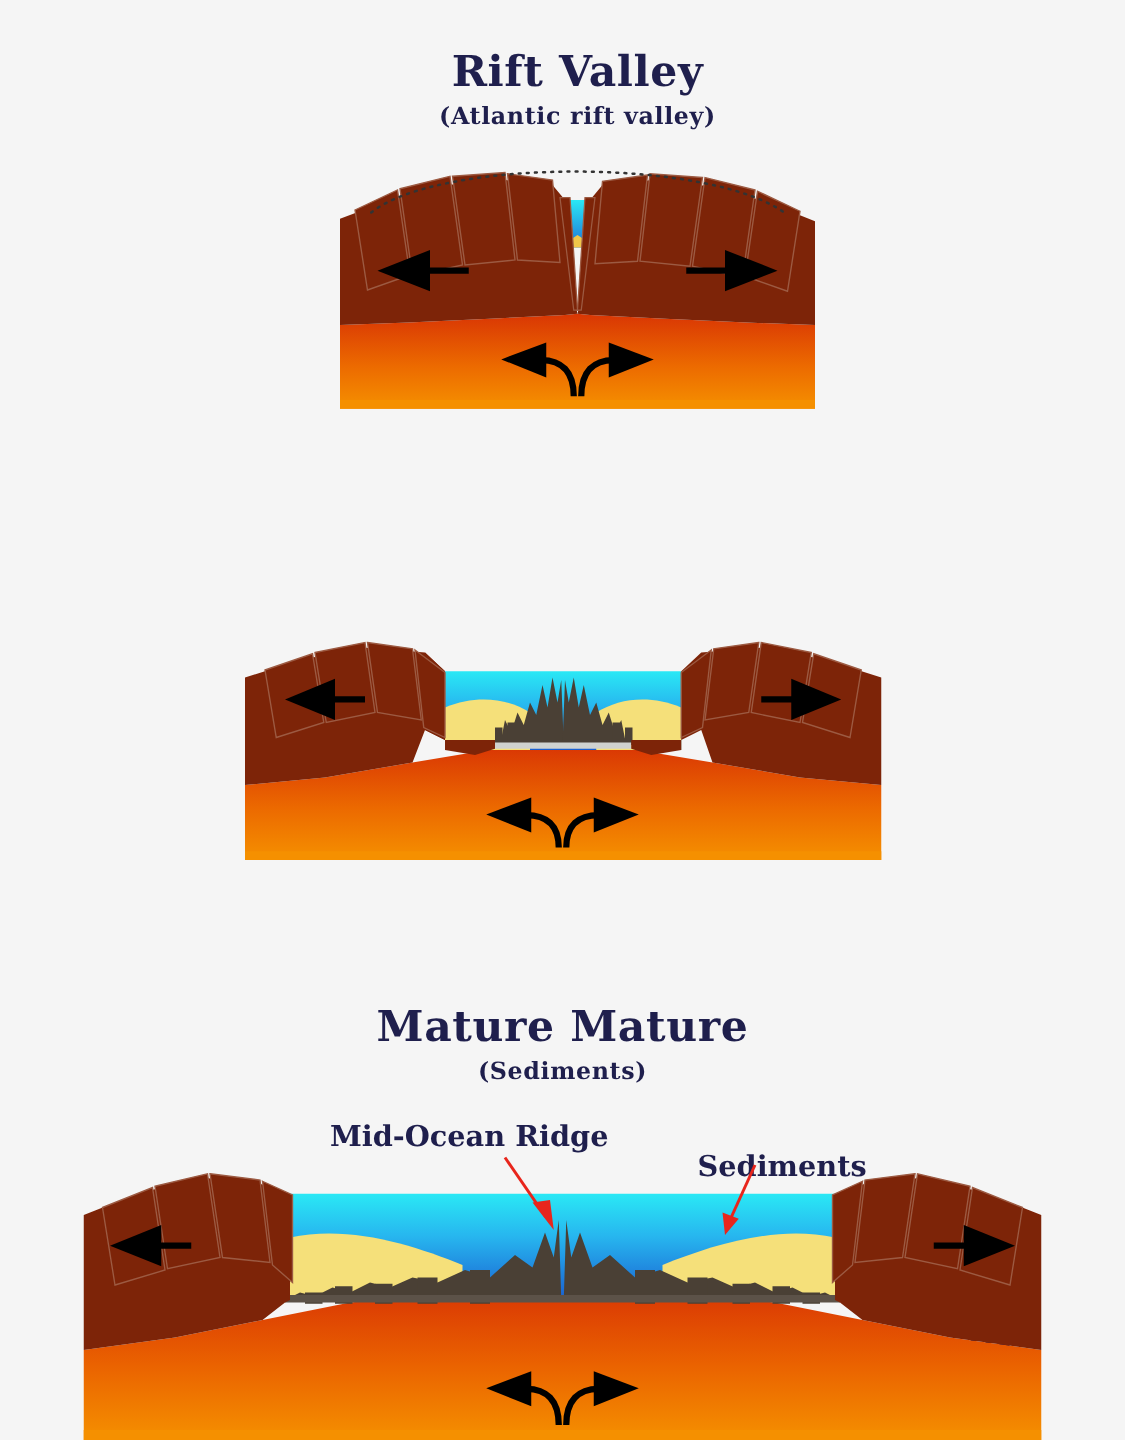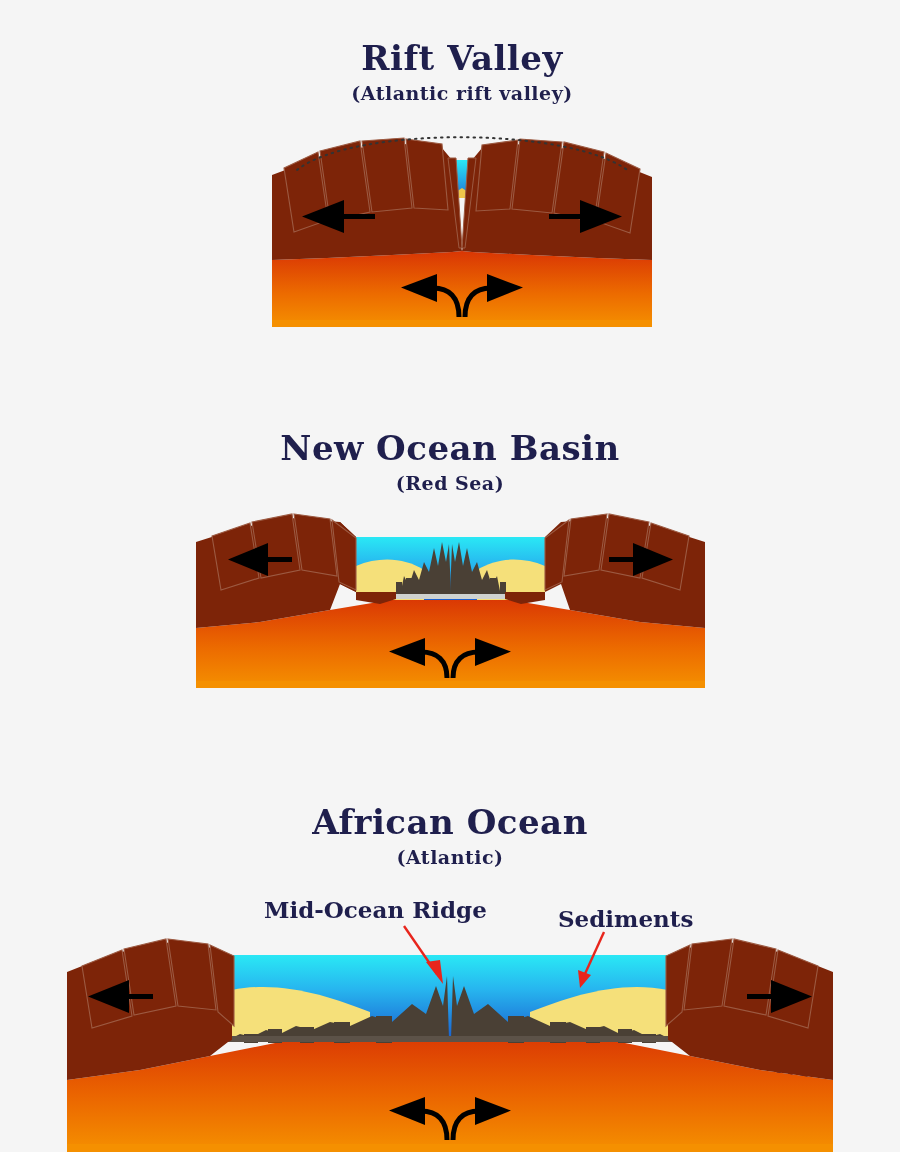--- a/index.html
+++ b/index.html
@@ -129,24 +129,20 @@
         <path d="M447,197 C447,177 437,168 421,168" fill="none" stroke="#000" stroke-width="5"></path>
         <path d="M389,167.5 L425,154 L425,182 Z" fill="#000"></path>
         <path d="M453,197 C453,177 463,168 479,168" fill="none" stroke="#000" stroke-width="5"></path>
         <path d="M511,167.5 L475,154 L475,182 Z" fill="#000"></path>
       </g>
     </svg>
   </div>
 
   <div class="panel" id="panel-basin" style="top:400px;">
 
-    <div class="title-block" style="position:absolute;top:28px;left:0;">
-      <div class="diagram-title t-main">New Ocean Basin</div>
-      <div class="diagram-title t-sub">(Red Sea)</div>
-    </div>
 
     <svg width="900" height="200" viewBox="0 0 900 200" style="position:absolute;left:0;top:100px;">
       <defs>
         <linearGradient id="mantleG2" x1="0" y1="0" x2="0" y2="1">
           <stop offset="0%" stop-color="#d93604"></stop>
           <stop offset="55%" stop-color="#ec6a00"></stop>
           <stop offset="100%" stop-color="#f59000"></stop>
         </linearGradient>
         <linearGradient id="waterG2" x1="0" y1="0" x2="0" y2="1">
           <stop offset="0%" stop-color="#2ae8f5"></stop>
@@ -206,26 +202,26 @@
         <path d="M389,151.5 L425,138 L425,166 Z" fill="#000"></path>
         <path d="M453,178 C453,160 463,152 479,152" fill="none" stroke="#000" stroke-width="5"></path>
         <path d="M511,151.5 L475,138 L475,166 Z" fill="#000"></path>
       </g>
     </svg>
   </div>
 
   <div class="panel" id="panel-mature" style="top:760px;">
 
     <div class="title-block" style="position:absolute;top:42px;left:0;">
-      <div class="diagram-title t-main">African Ocean</div>
-      <div class="diagram-title t-sub">(Atlantic)</div>
+      <div class="diagram-title t-main">Mature Mature</div>
+      <div class="diagram-title t-sub">(Sediments)</div>
     </div>
 
     <div class="callout" style="left:264px;top:136px;">Mid-Ocean Ridge</div>
-    <div class="callout" style="left:558px;top:145px;">Sediments</div>
+    <div class="callout" style="left:558px;top:160px;">Sediments</div>
 
     <div class="layerlabel" style="left:747px;top:235px;color:#f7a07a;">Crust</div>
     <div class="layerlabel" style="left:712px;top:305px;color:#1f1f66;">Mantle</div>
 
     <svg width="900" height="230" viewBox="0 0 900 230" style="position:absolute;left:0;top:170px;">
       <defs>
         <linearGradient id="mantleG3" x1="0" y1="0" x2="0" y2="1">
           <stop offset="0%" stop-color="#d93604"></stop>
           <stop offset="50%" stop-color="#ea6200"></stop>
           <stop offset="100%" stop-color="#f59000"></stop>

